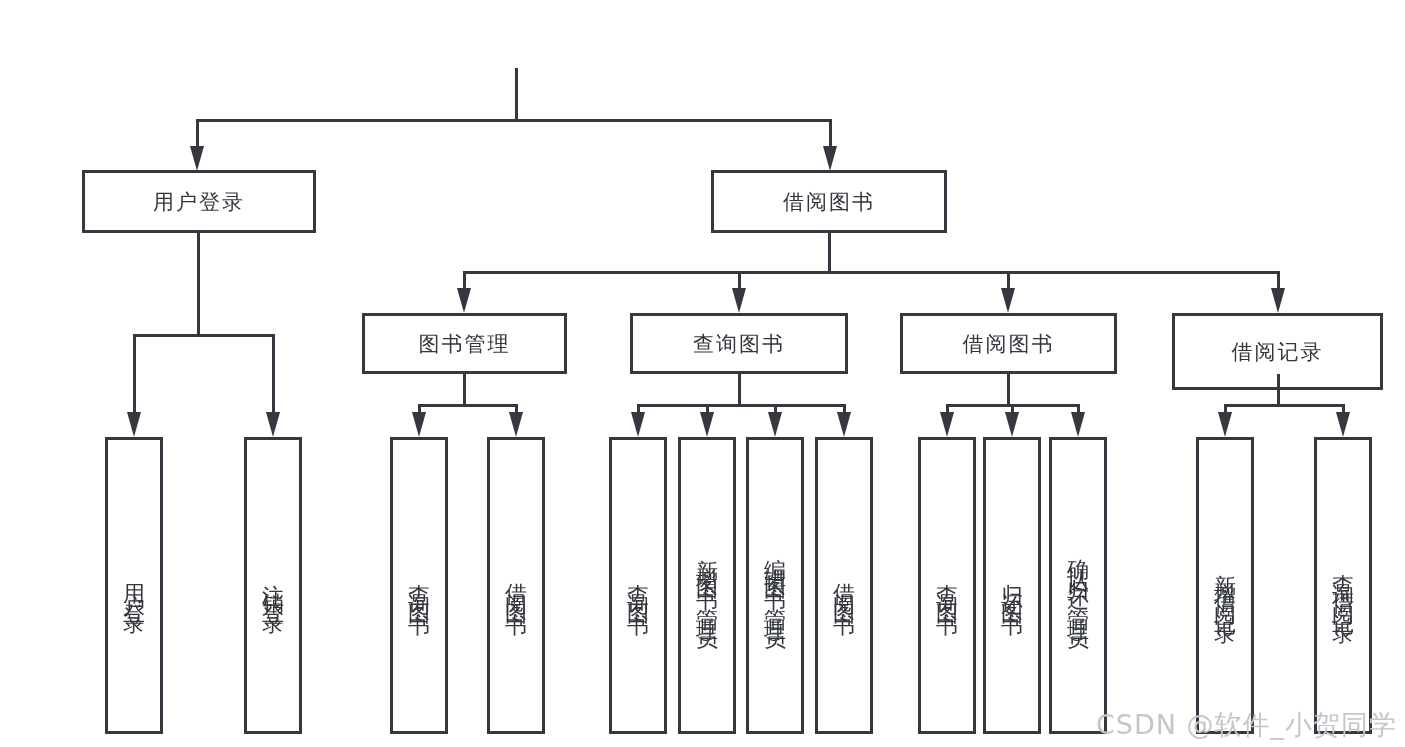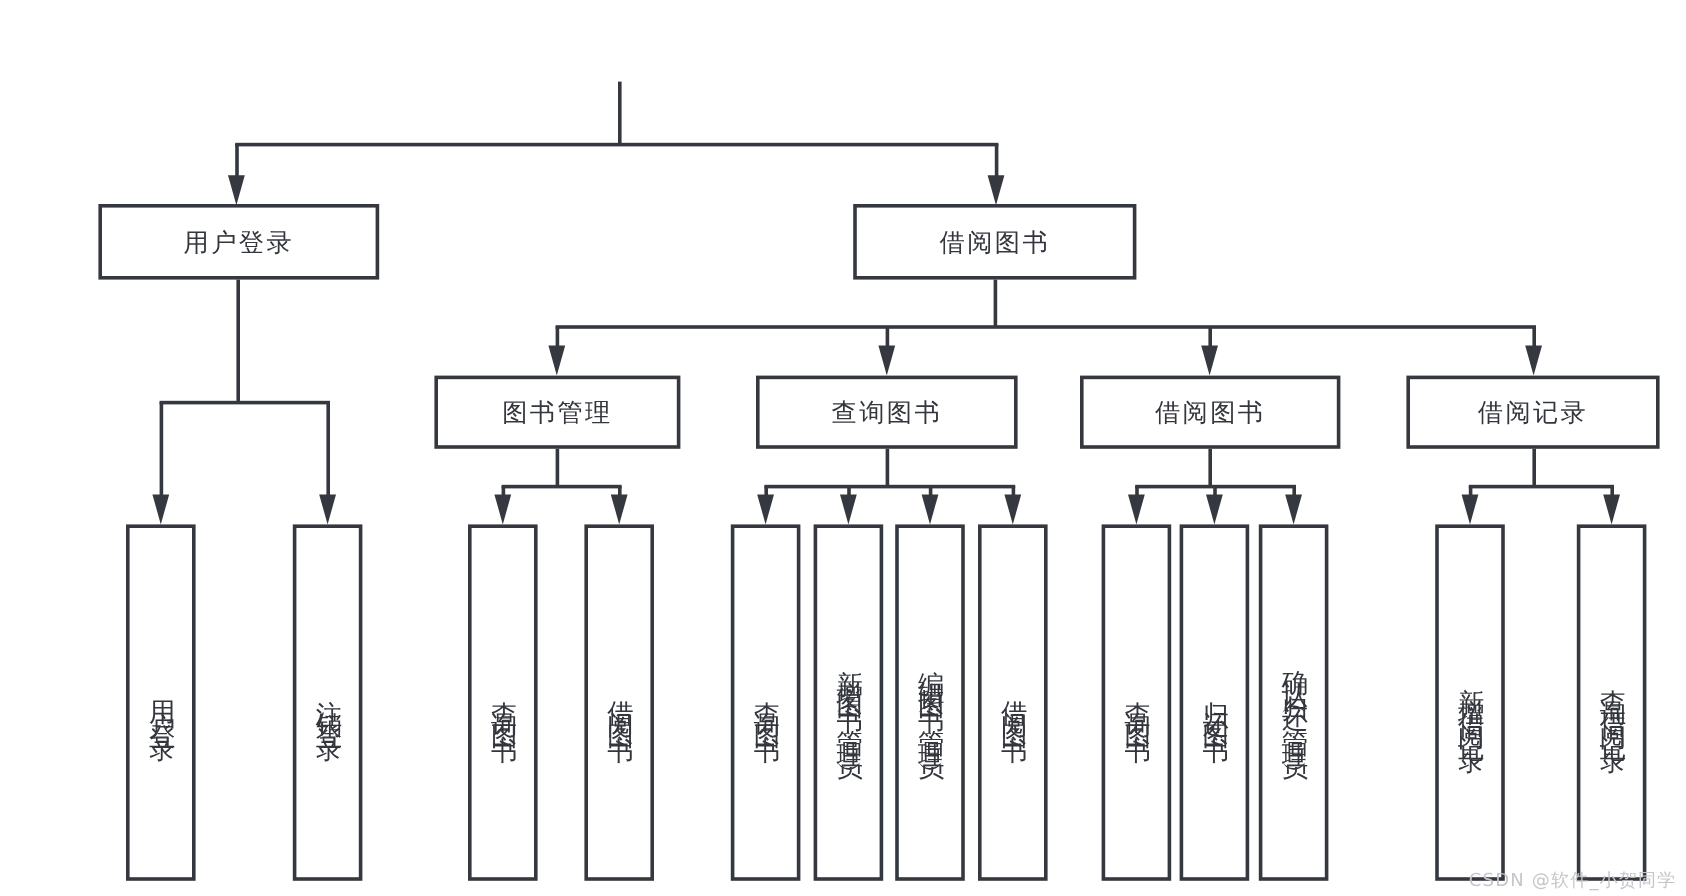--- a/index.html
+++ b/index.html
@@ -37,21 +37,21 @@
     position: absolute;
     width: 0; height: 0;
     border-left: 7px solid transparent;
     border-right: 7px solid transparent;
     border-top: 25px solid #35393f;
   }
   .watermark {
     position: absolute;
     right: 8px;
     bottom: 4px;
-    font-size: 15px;
+    font-size: 27px;
     color: #c4c6c9;
     letter-spacing: 1px;
     white-space: nowrap;
   }
 </style>
 </head>
 <body>
 
 <div class="canvas">
 
@@ -90,21 +90,21 @@
 
   <div class="box h-box" style="left:362px; top:313px; width:205px; height:61px;">
     <span>图书管理</span>
   </div>
   <div class="box h-box" style="left:630px; top:313px; width:218px; height:61px;">
     <span>查询图书</span>
   </div>
   <div class="box h-box" style="left:900px; top:313px; width:217px; height:61px;">
     <span>借阅图书</span>
   </div>
-  <div class="box h-box" style="left:1172px; top:313px; width:211px; height:61px;">
+  <div class="box h-box" style="left:1172px; top:313px; width:211px; height:77px;">
     <span>借阅记录</span>
   </div>
 
   <div class="vline" style="left:462.5px; top:374px; height:32px;"></div>
   <div class="hline" style="left:417.5px; top:403.5px; width:100px;"></div>
   <div class="vline" style="left:417.5px; top:405px; height:9px;"></div>
   <div class="arrow-head" style="left:412px; top:412px;"></div>
   <div class="vline" style="left:514.5px; top:405px; height:9px;"></div>
   <div class="arrow-head" style="left:509px; top:412px;"></div>
 

